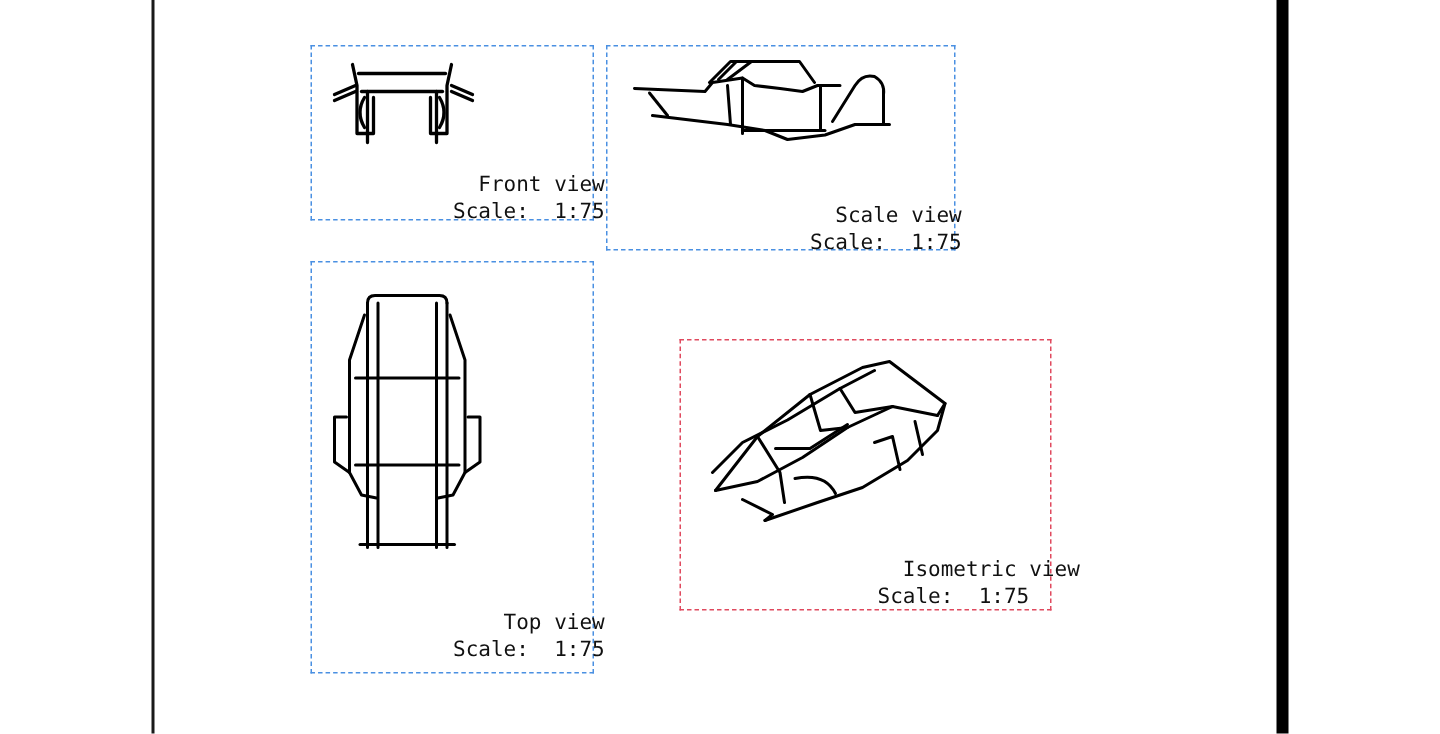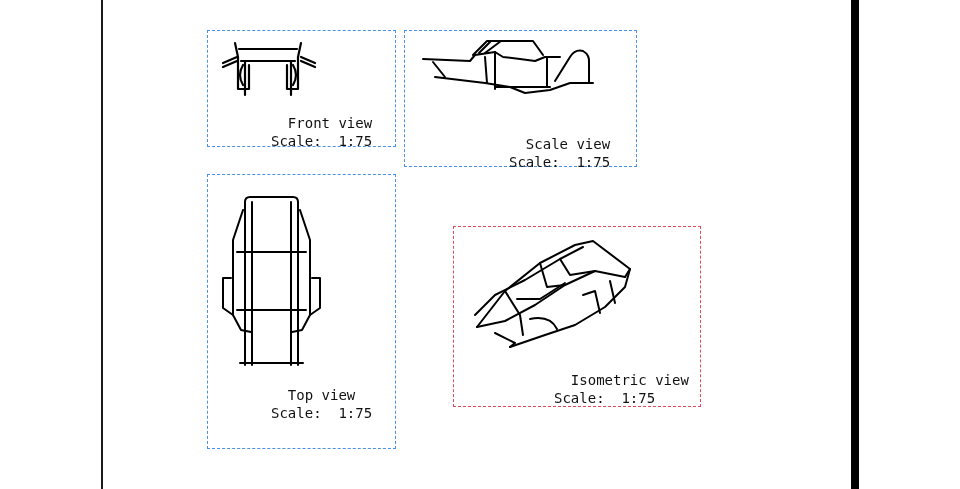--- a/index.html
+++ b/index.html
@@ -15,20 +15,21 @@
       position: absolute; left: 851px; top: 0; width: 8px; height: 489px; background: #000;
     }
     .view-frame {
       position: absolute; box-sizing: border-box;
       border: 1.4px dashed #4a90e2;
     }
     .view-frame.active { border-color: #e04a5f; }
     .view-label {
       position: absolute; font-size: 14px; line-height: 18px; color: #111;
       white-space: pre;
+      margin-left: 31px;
     }
     svg.drawing { position: absolute; overflow: visible; }
     svg.drawing * { fill: none; stroke: #000; stroke-linecap: round; stroke-linejoin: round; }
   </style>
 </head>
 <body>
 
 <div class="sheet-border-left"></div>
 <div class="sheet-border-right"></div>
 
@@ -75,21 +76,21 @@
     <path d="M30 12 L30 175 M37 12 L37 175 M76 12 L76 175 M83 12 L83 175"></path>
     <path d="M28 20 L18 50 L18 125 L26 140 L36 142"></path>
     <path d="M85 20 L95 50 L95 125 L87 140 L77 142"></path>
     <path d="M22 62 L91 62"></path>
     <path d="M22 120 L91 120"></path>
     <path d="M16 88 L8 88 L8 118 L18 125"></path>
     <path d="M97 88 L105 88 L105 118 L95 125"></path>
     <path d="M25 173 L88 173"></path>
   </g>
 </svg>
-<div class="view-label" style="left:271px; top:368px;">
+<div class="view-label" style="left:271px; top:388px;text-align:right;">
   <span>Top view</span><br><span>Scale:</span>  <span>1:75</span>
 </div>
 
 <div class="view-frame active" style="left:453px; top:226px; width:248px; height:181px;"></div>
 <svg class="drawing" style="left:465px; top:235px;" width="175" height="125" viewBox="0 0 175 125">
   <g stroke-width="2">
     <path d="M12 92 L40 56 L75 28 L110 10 L128 6 L165 34 L160 42"></path>
     <path d="M10 80 L30 60 L60 45 L95 24 L118 12"></path>
     <path d="M12 92 L40 86 L70 70 L100 50 L130 36 L160 42"></path>
     <path d="M45 112 L80 100 L110 90 L140 72 L160 52 L165 34"></path>

